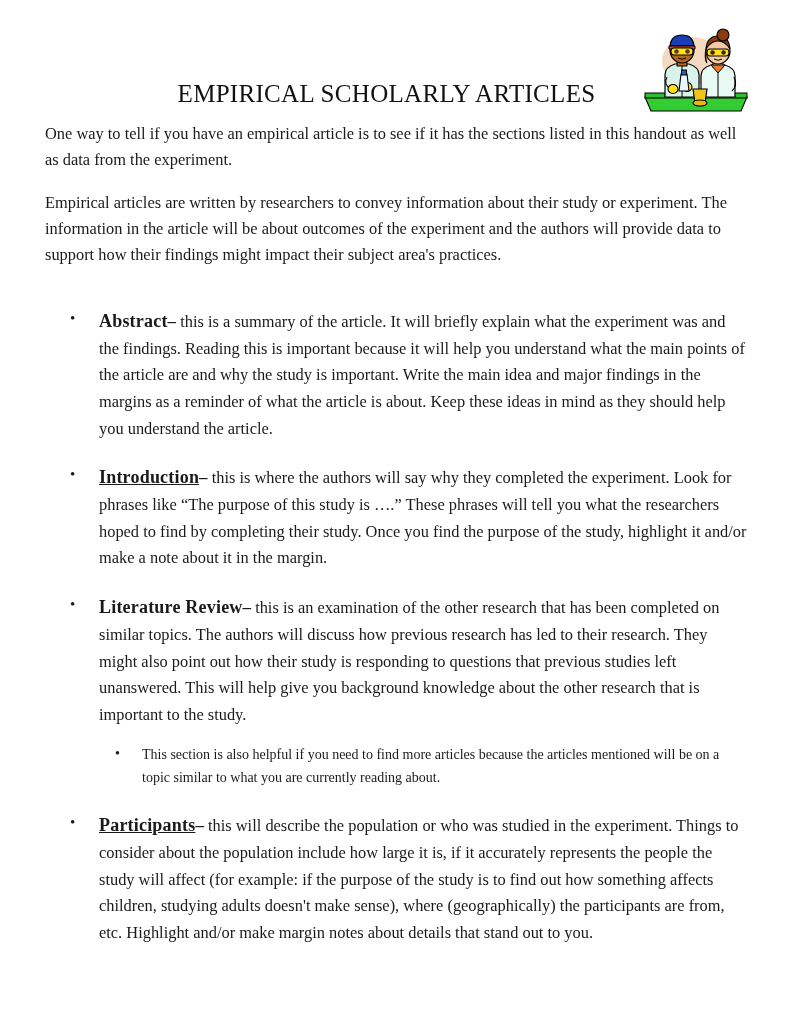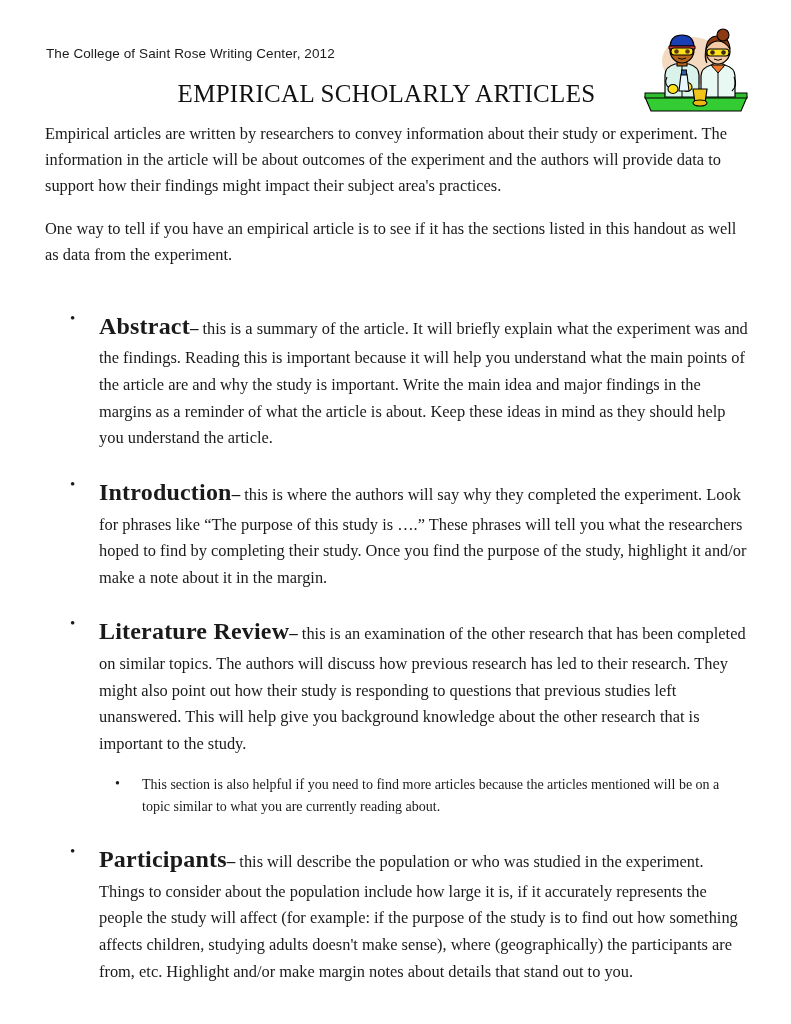--- a/index.html
+++ b/index.html
@@ -115,39 +115,39 @@
     content: "\2022";
     position: absolute;
     left: 16px;
     top: -1px;
     font-size: 14px;
     line-height: 1.62;
   }
 
   .term {
     font-weight: bold;
-    font-size: 24px;
+    font-size: 18px;
     letter-spacing: 0.2px;
   }
   .term.underline {
+    text-decoration: underline;
     text-align: center;
   }
   .dash {
     font-weight: bold;
     font-size: 17px;
   }
 
   .spacer-top { height: 22px; }
 </style>
 </head>
 <body>
 
 <div class="page">
 
-  <div class="header-line">The College of Saint Rose Writing Center, 2012</div>
 
   <div class="clipart">
     <svg width="118" height="88" viewBox="0 0 118 88" xmlns="http://www.w3.org/2000/svg">
 
       <ellipse cx="55" cy="34" rx="30" ry="24" fill="#f2d9bf"></ellipse>
 
       <polygon points="8,70 110,70 104,84 14,84" fill="#33cc33" stroke="#000" stroke-width="1.1"></polygon>
       <rect x="8" y="66" width="102" height="5" fill="#2fbd2f" stroke="#000" stroke-width="1"></rect>
 
       <path d="M28 70 L28 48 Q28 40 38 37 L52 37 Q62 40 62 48 L62 70 Z" fill="#d9f2ea" stroke="#000" stroke-width="1.2"></path>
@@ -196,22 +196,22 @@
 
       <path d="M56 62 L70 62 L68 76 L58 76 Z" fill="#f0c419" stroke="#000" stroke-width="1.2"></path>
       <ellipse cx="63" cy="76" rx="7" ry="3" fill="#e8b511" stroke="#000" stroke-width="1.1"></ellipse>
     </svg>
   </div>
 
   <div class="doc-title">EMPIRICAL SCHOLARLY ARTICLES</div>
 
   <div class="content">
 
+    <p class="para">One way to tell if you have an empirical article is to see if it has the sections listed in this handout as well as data from the experiment.</p>
     <p class="para">Empirical articles are written by researchers to convey information about their study or experiment.  The information in the article will be about outcomes of the experiment and the authors will provide data to support how their findings might impact their subject area's practices.</p>
-    <p class="para">One way to tell if you have an empirical article is to see if it has the sections listed in this handout as well as data from the experiment.</p>
 
     <div class="spacer-top"></div>
 
     <ul class="bullets">
 
       <li class="bullet">
         <span class="term">Abstract</span><span class="dash">–</span> <span>this is a summary of the article.  It will briefly explain what the experiment was and the findings.  Reading this is important because it will help you understand what the main points of the article are and why the study is important.  Write the main idea and major findings in the margins as a reminder of what the article is about.  Keep these ideas in mind as they should help you understand the article.</span>
       </li>
 
       <li class="bullet">

